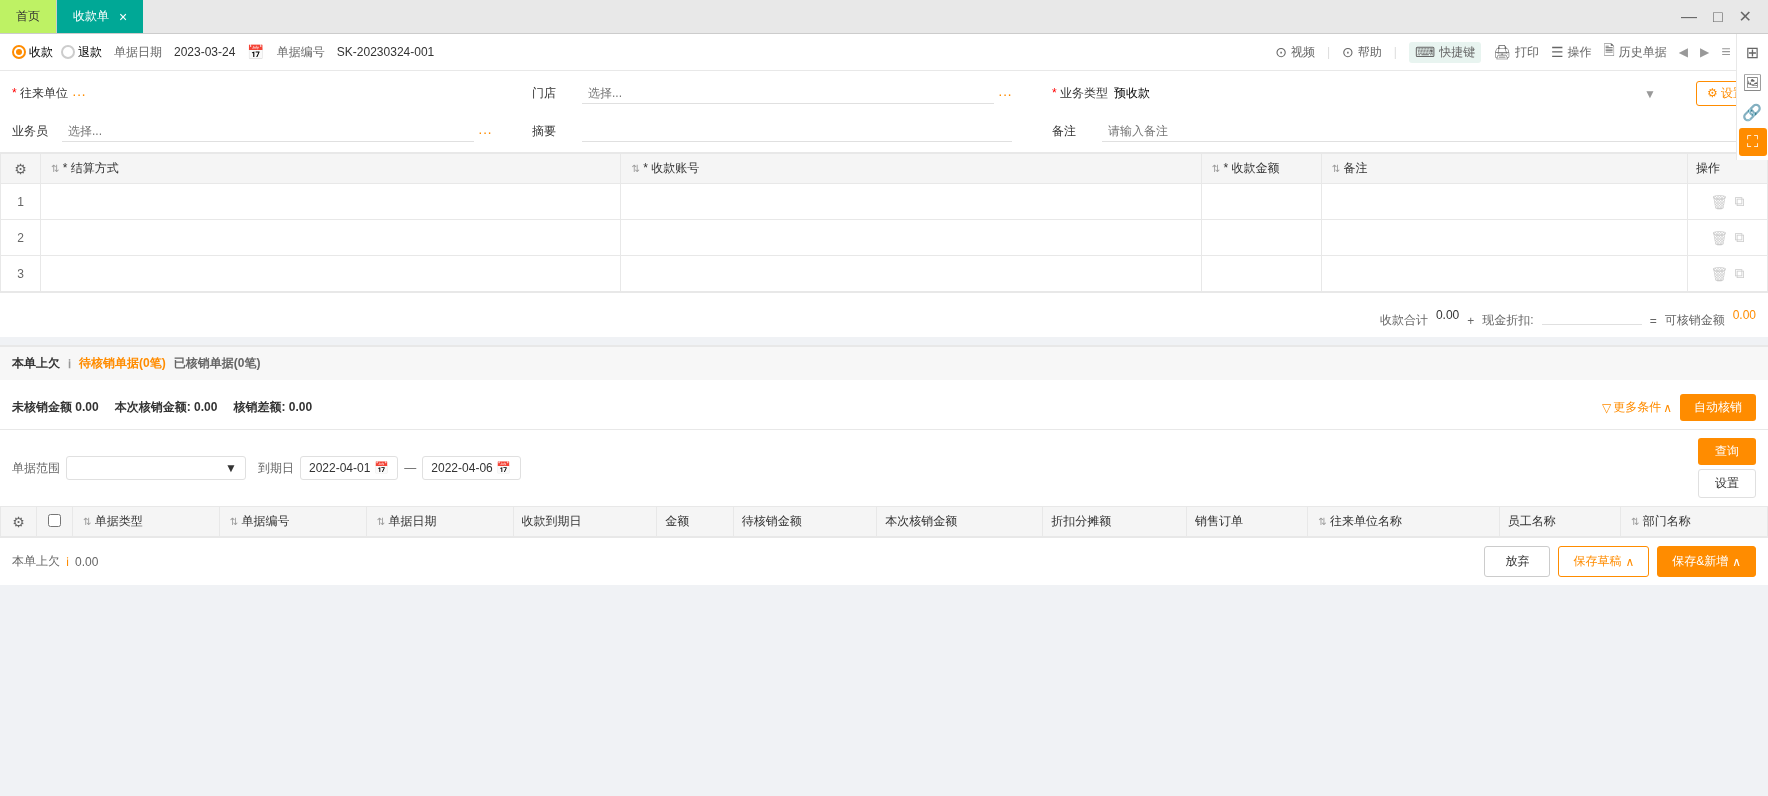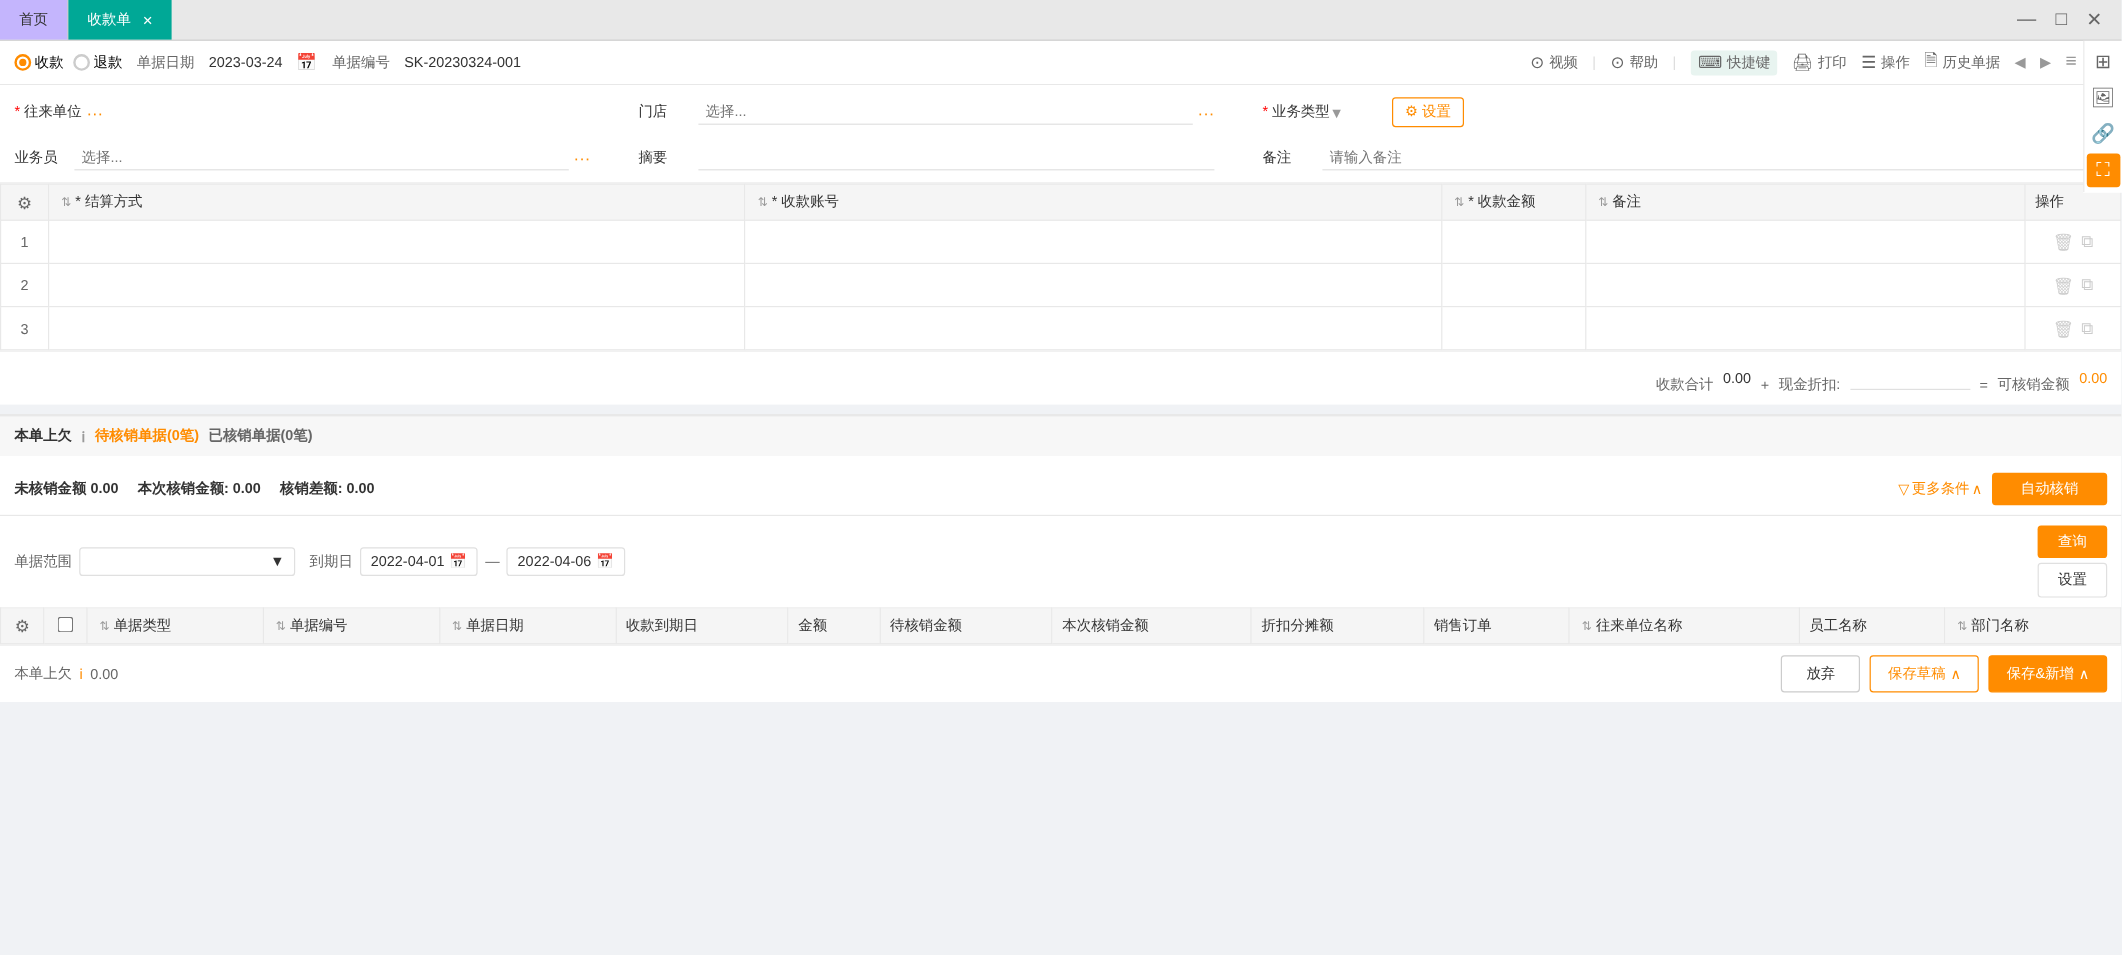--- a/index.html
+++ b/index.html
@@ -5,21 +5,21 @@
     * { box-sizing: border-box; margin: 0; padding: 0; font-family: 'Microsoft YaHei', Arial, sans-serif; font-size: 12px; }
     body { background: #f0f2f5; width: 1768px; min-height: 796px; overflow: hidden; }
 
     
     .tab-bar {
       display: flex; align-items: center;
       background: #e8e8e8; height: 34px;
       border-bottom: 1px solid #ccc;
     }
     .tab-home {
-      background: #c4b5fd; padding: 0 16px; height: 100%;
+      background: #bef264; padding: 0 16px; height: 100%;
       display: flex; align-items: center; color: #333;
       border-right: 1px solid #ccc; cursor: pointer;
     }
     .tab-active {
       background: #00a896; padding: 0 16px; height: 100%;
       display: flex; align-items: center; color: #fff;
       cursor: pointer; gap: 6px;
     }
     .tab-close { margin-left: 4px; color: #fff; font-size: 14px; cursor: pointer; }
     .tab-bar-spacer { flex: 1; }
@@ -105,21 +105,21 @@
 
     
     .verify-section { background: #fff; padding: 8px 12px; }
     .verify-stats { display: flex; align-items: center; gap: 16px; margin-top: 6px; }
     .verify-stat { color: #666; }
     .verify-stat span { color: #333; font-weight: bold; }
     .verify-actions { display: flex; align-items: center; gap: 8px; margin-left: auto; }
     .btn-more-conditions { background: none; border: none; color: #ff8c00; cursor: pointer; display: flex; align-items: center; gap: 2px; }
     .btn-auto-verify {
       background: #ff8c00; color: #fff; border: none;
-      padding: 5px 24px; border-radius: 3px; cursor: pointer;
+      padding: 5px 14px; border-radius: 3px; cursor: pointer;
     }
 
     
     .filter-row {
       display: flex; align-items: center; gap: 12px;
       padding: 8px 12px; background: #fff; border-top: 1px solid #e8e8e8;
     }
     .filter-field { display: flex; align-items: center; gap: 6px; }
     .filter-label { color: #666; white-space: nowrap; }
     .filter-select {
@@ -276,20 +276,21 @@
           </div>
           <div class="form-field-separator"></div>
           <div class="form-field" style="max-width:480px;">
             <span class="form-field-label">门店</span>
             <input class="form-field-input" type="text" placeholder="选择..." style="">
             <span class="form-field-more">···</span>
           </div>
           <div class="form-field-separator"></div>
           <div class="form-field" style="min-width:280px;">
             <span class="form-field-label required">业务类型</span>
+            <span style="flex:1;padding:3px 6px;">预收款</span>
             <span style="color:#999;cursor:pointer;">▼</span>
             <div class="form-field-separator"></div>
             <button class="btn-settings">
               <span>⚙</span>
               <span>设置</span>
             </button>
           </div>
         </div>
         <div class="form-row">
           <div class="form-field" style="max-width:480px;">

